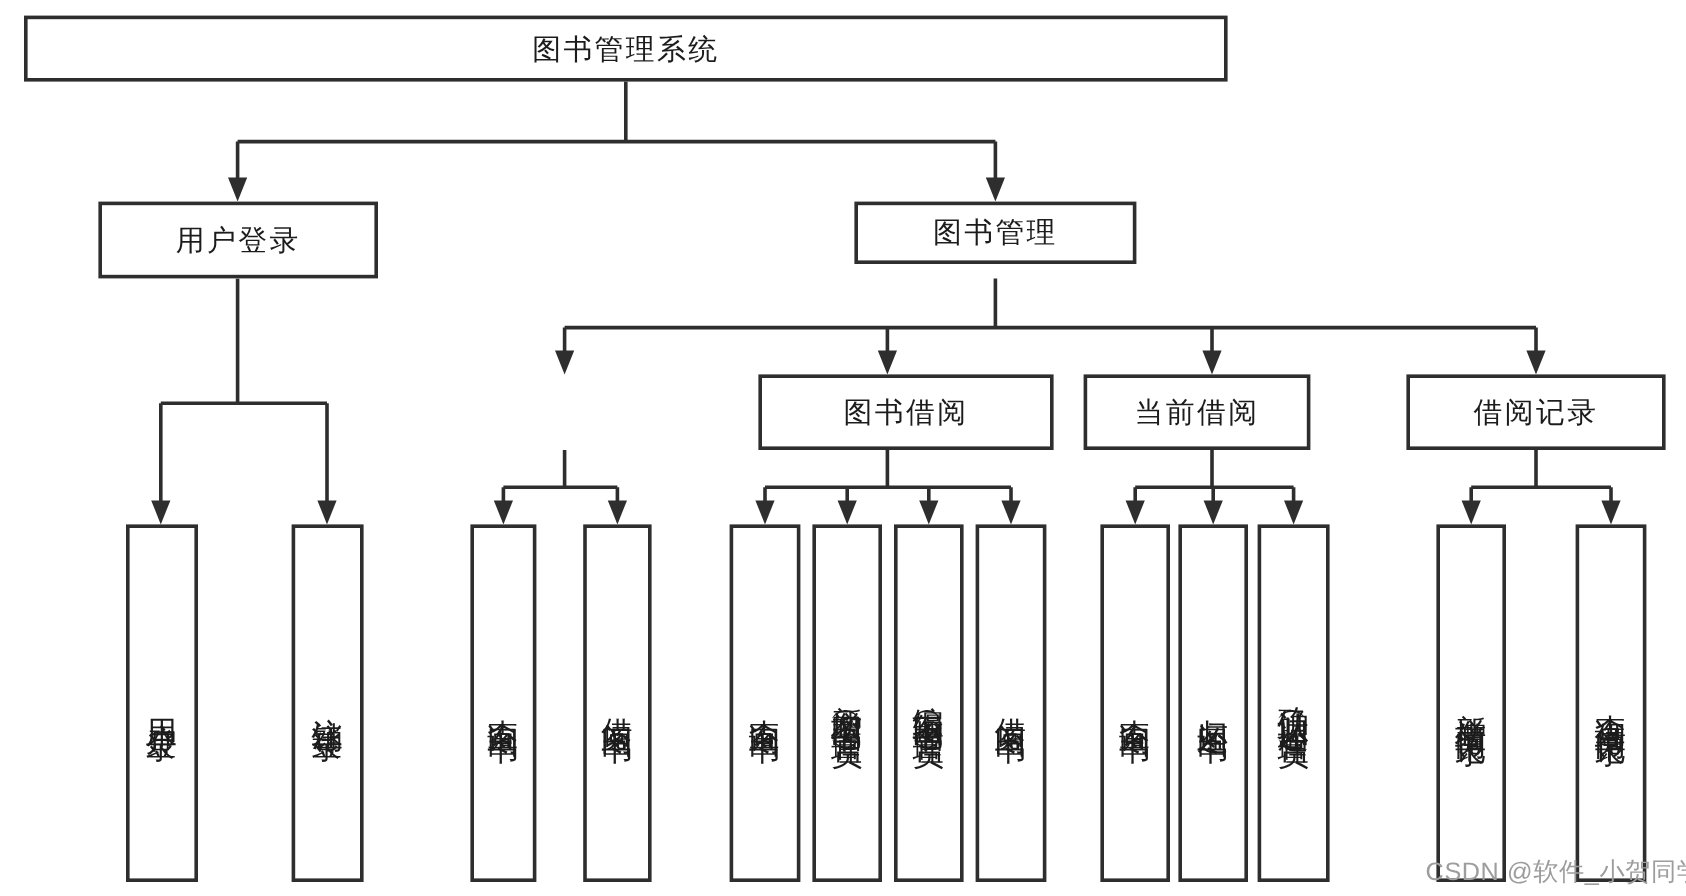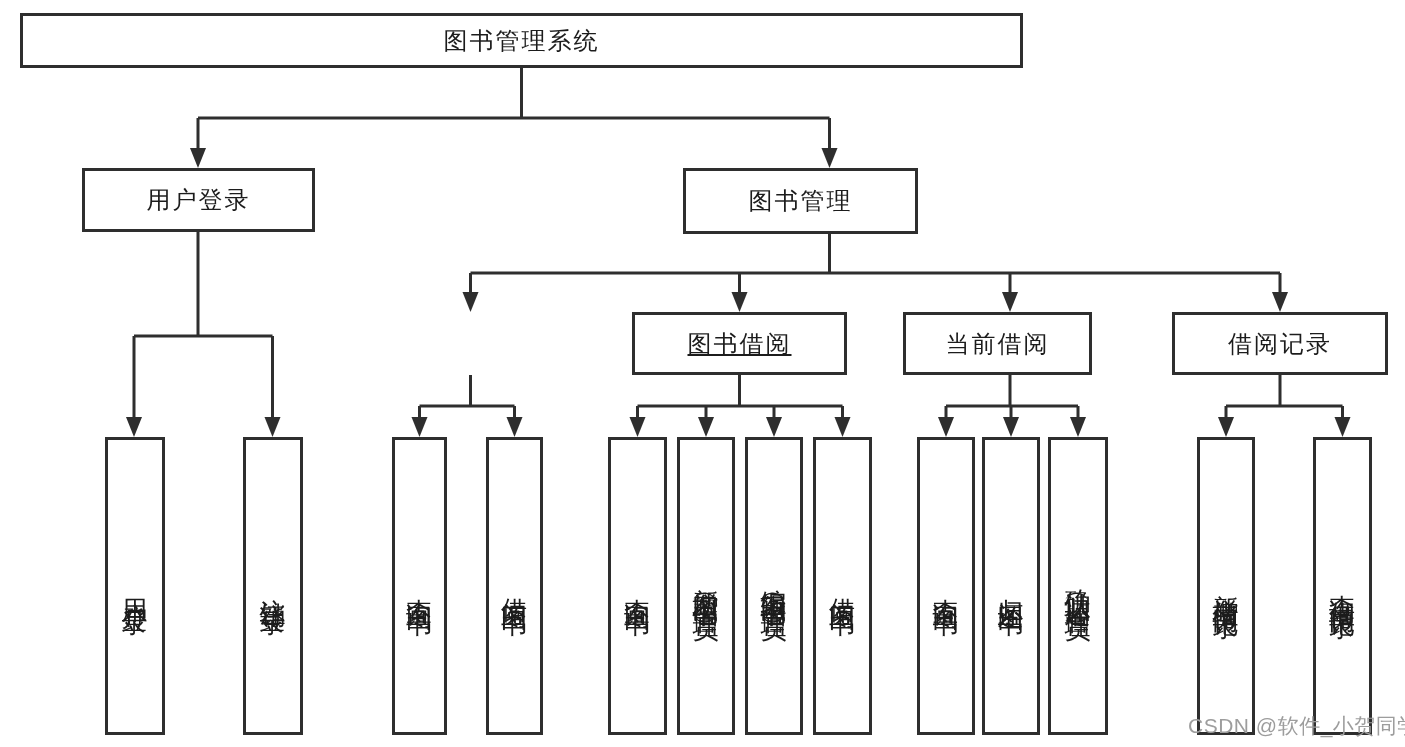--- a/index.html
+++ b/index.html
@@ -75,25 +75,25 @@
       <polygon points="1334.5,417 1350.5,417 1342.5,437" fill="var(--line)"></polygon>
     </svg>
 
   <div class="box hbox" style="left:20px;top:13px;width:1003px;height:55px;">
     <span>图书管理系统</span>
   </div>
 
   <div class="box hbox" style="left:82px;top:168px;width:233px;height:64px;">
     <span>用户登录</span>
   </div>
-  <div class="box hbox" style="left:683px;top:168px;width:235px;height:66px;">
+  <div class="box hbox" style="left:712px;top:168px;width:235px;height:52px;">
     <span>图书管理</span>
   </div>
 
-  <div class="box hbox" style="left:632px;top:312px;width:215px;height:63px;text-decoration:underline;">
+  <div class="box hbox" style="left:632px;top:312px;width:246px;height:63px;">
     <span>图书借阅</span>
   </div>
   <div class="box hbox" style="left:903px;top:312px;width:189px;height:63px;">
     <span>当前借阅</span>
   </div>
   <div class="box hbox" style="left:1172px;top:312px;width:216px;height:63px;">
     <span>借阅记录</span>
   </div>
 
   <div class="box vbox" style="left:105px;width:60px;">

